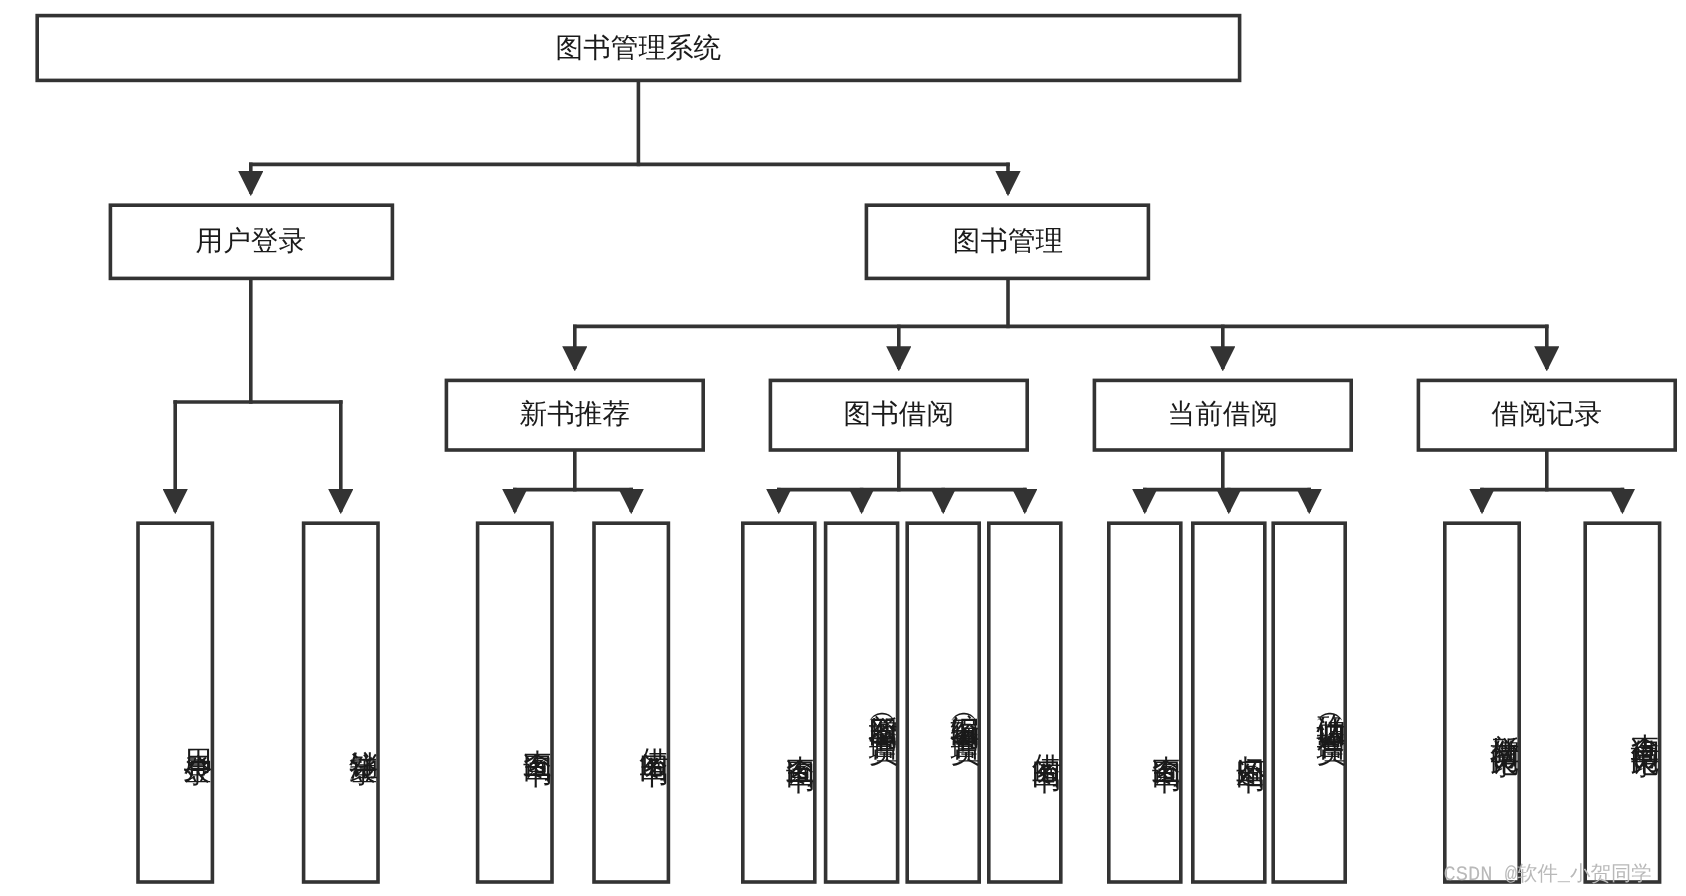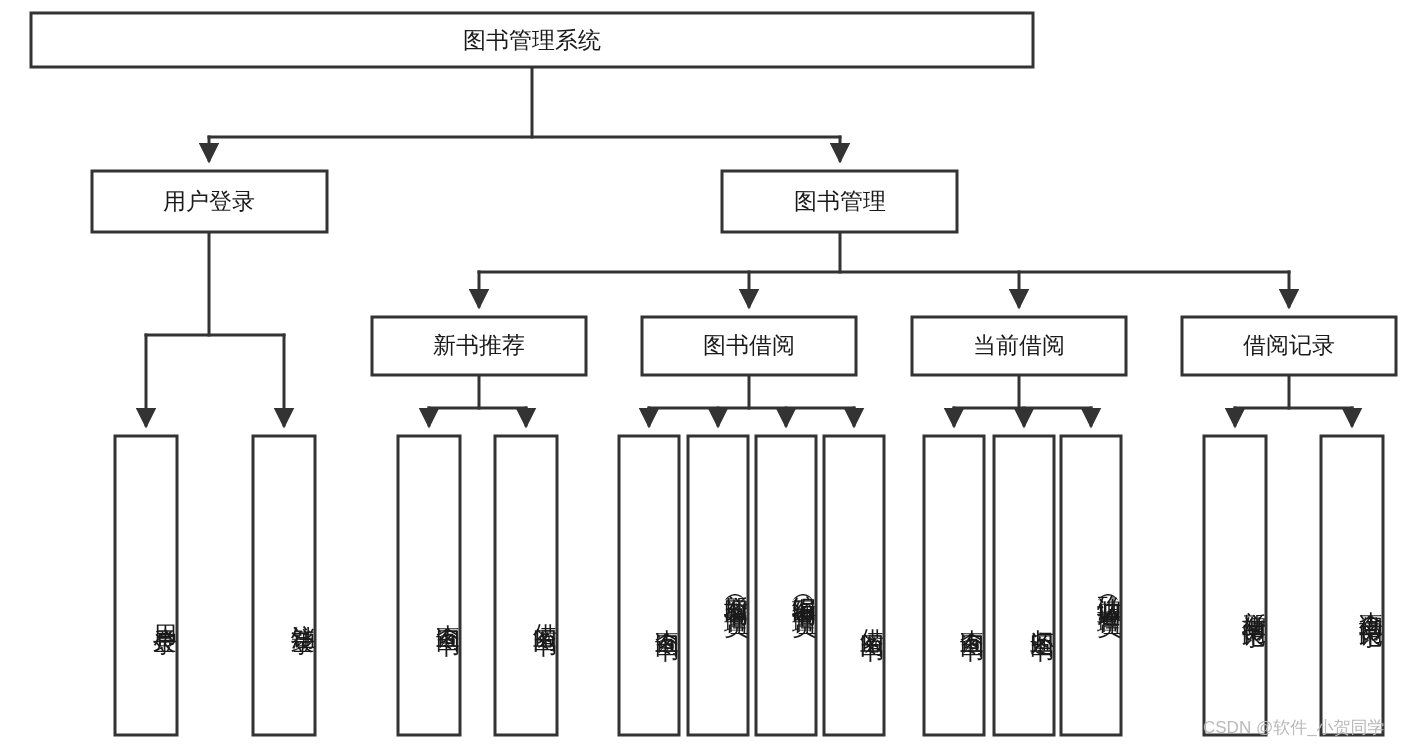--- a/index.html
+++ b/index.html
@@ -62,21 +62,21 @@
     display: flex;
     align-items: flex-start;
     justify-content: center;
     white-space: nowrap;
     pointer-events: none;
   }
   .watermark {
     position: absolute;
     left: 1192px;
     top: 716px;
-    font-family: Liberation Sans, sans-serif;
+    font-family: Liberation Mono, monospace;
     font-size: 17px;
     color: #b9b9b9;
     white-space: nowrap;
   }
 </style>
 </head>
 <body>
 
 <div id="diagram-root">
 

